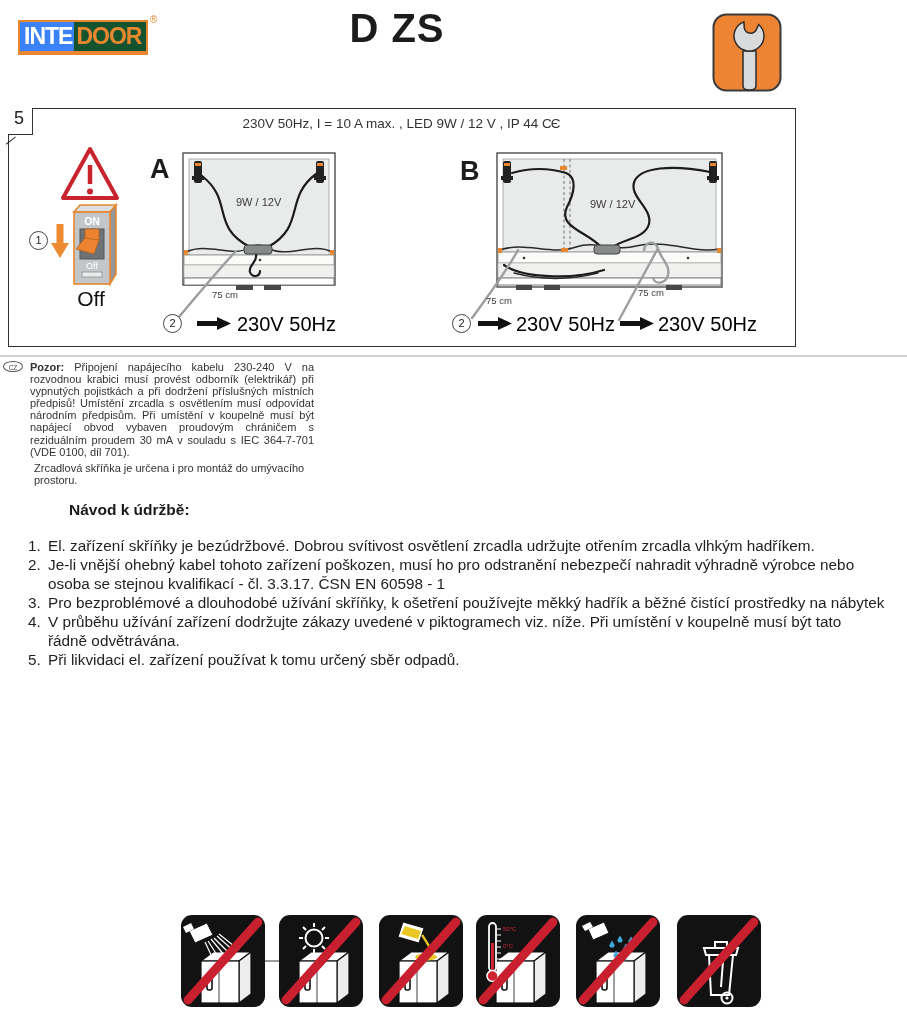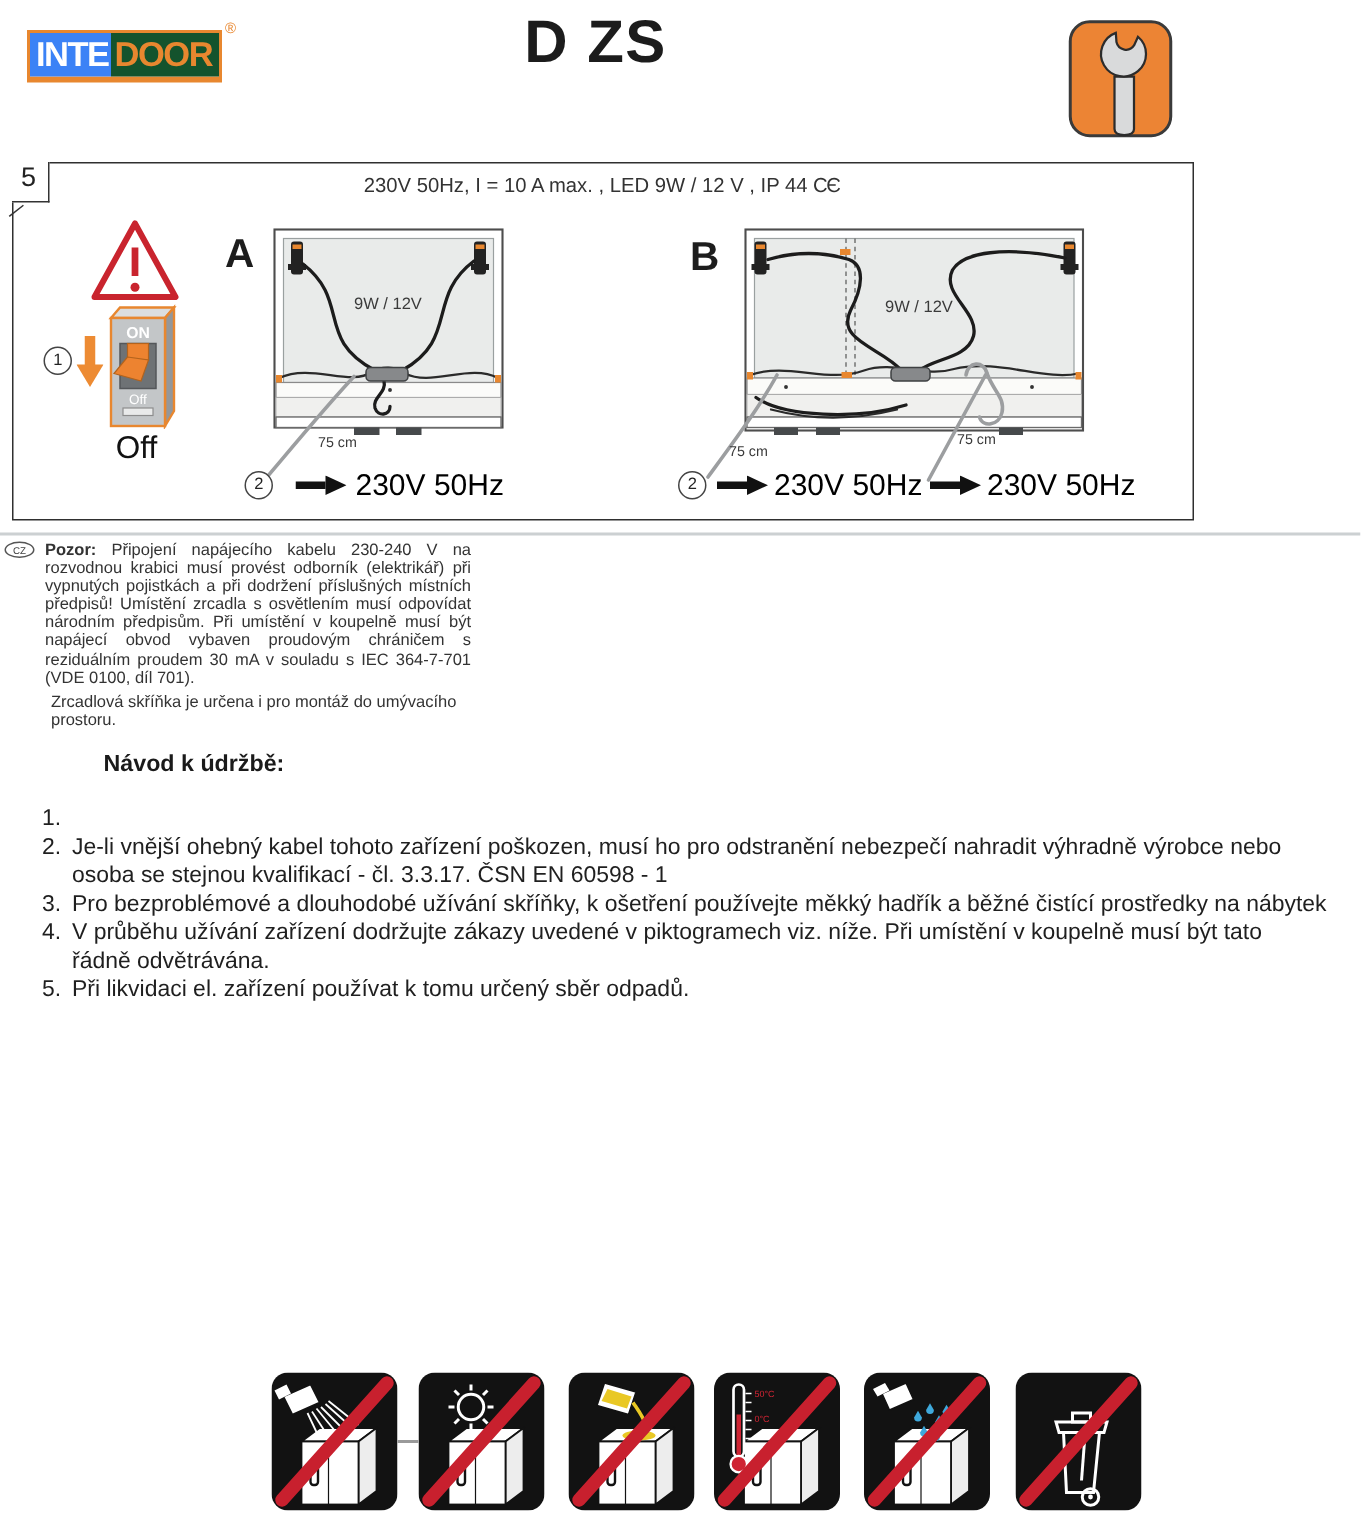--- a/index.html
+++ b/index.html
@@ -218,20 +218,21 @@
 <div class="note">
   <span class="cz">CZ</span>
   <p class="just"><strong>Pozor:</strong><span> Připojení napájecího kabelu 230-240 V na rozvodnou krabici musí provést odborník (elektrikář) při vypnutých pojistkách a při dodržení příslušných místních předpisů! Umístění zrcadla s osvětlením musí odpovídat národním předpisům. Při umístění v koupelně musí být napájecí obvod vybaven proudovým chráničem s reziduálním proudem 30 mA v souladu s IEC 364-7-701 (VDE 0100, díl 701).</span></p>
   <p class="tail">Zrcadlová skříňka je určena i pro montáž do umývacího prostoru.</p>
 </div>
 
 <div class="mhead">Návod k údržbě:</div>
 <div class="mlist">
     <div class="mi">
       <span class="mi-num">1.</span>
+      <div class="mi-text">El. zařízení skříňky je bezúdržbové. Dobrou svítivost osvětlení zrcadla udržujte otřením zrcadla vlhkým hadříkem.</div>
     </div>
     <div class="mi">
       <span class="mi-num">2.</span>
       <div class="mi-text">Je-li vnější ohebný kabel tohoto zařízení poškozen, musí ho pro odstranění nebezpečí nahradit výhradně výrobce nebo
 osoba se stejnou kvalifikací - čl. 3.3.17. ČSN EN 60598 - 1</div>
     </div>
     <div class="mi">
       <span class="mi-num">3.</span>
       <div class="mi-text">Pro bezproblémové a dlouhodobé užívání skříňky, k ošetření používejte měkký hadřík a běžné čistící prostředky na nábytek</div>
     </div>

